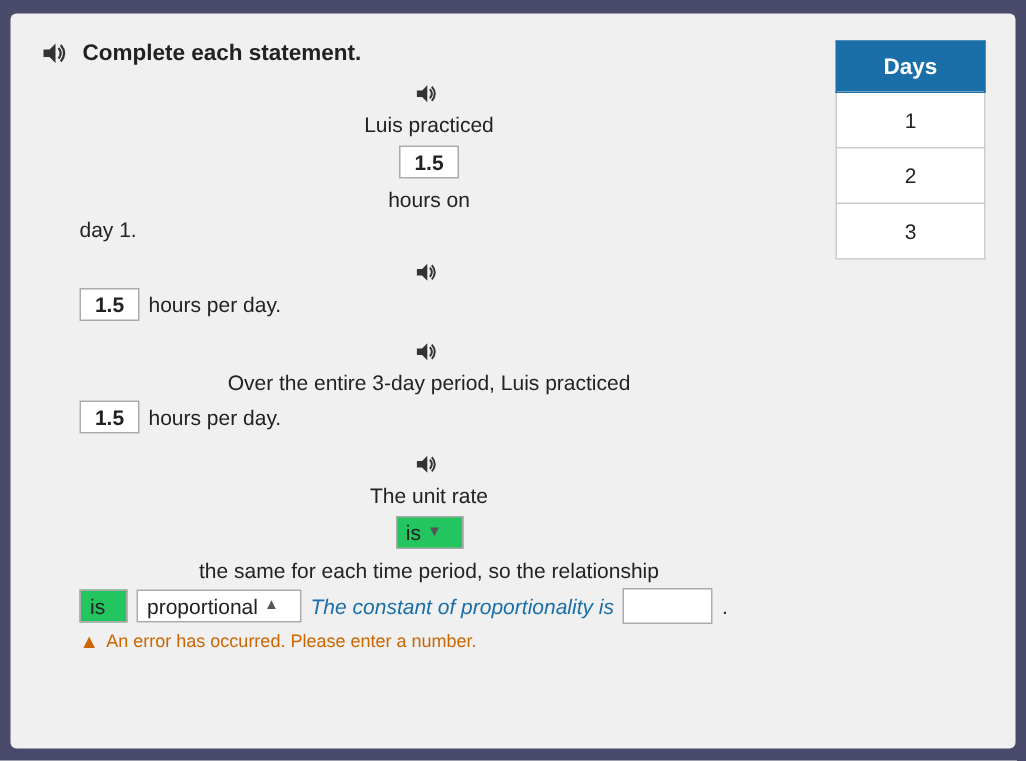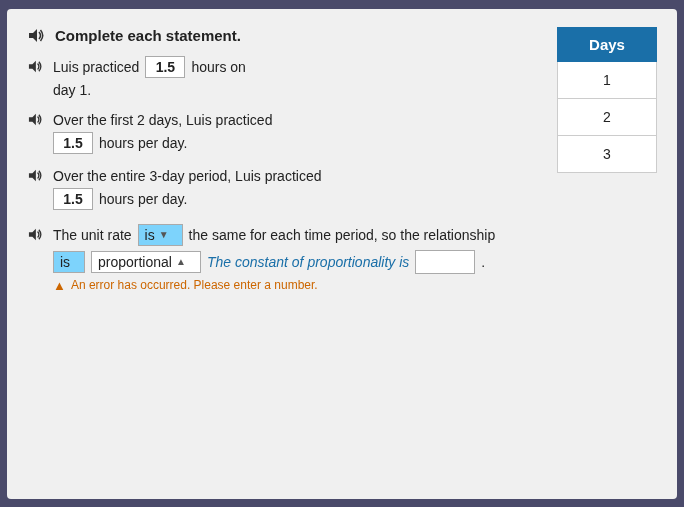--- a/index.html
+++ b/index.html
@@ -73,20 +73,21 @@
     }
 
     .statement-line {
       display: flex;
       align-items: center;
       gap: 6px;
       flex-wrap: wrap;
       font-size: 14px;
       color: #222;
       margin-bottom: 4px;
+      flex-direction: column;
     }
 
     .statement-line-indent {
       display: flex;
       align-items: center;
       gap: 6px;
       font-size: 14px;
       color: #222;
       margin-left: 26px;
       margin-bottom: 4px;
@@ -97,21 +98,21 @@
       border: 1px solid #aaa;
       padding: 2px 8px;
       font-size: 14px;
       color: #222;
       min-width: 40px;
       text-align: center;
       font-weight: bold;
     }
 
     .dropdown-box {
-      background: #7dd3fc;
+      background: #22c55e;
       border: 1px solid #aaa;
       padding: 2px 6px;
       font-size: 14px;
       color: #222;
       display: inline-flex;
       align-items: center;
       gap: 4px;
       cursor: pointer;
       min-width: 45px;
     }
@@ -217,21 +218,20 @@
 
     <div class="statement-block">
       <div class="statement-line">
         <span class="speaker-svg">
           <svg width="16" height="13" viewBox="0 0 18 15" fill="none">
             <polygon points="2,5 6,5 10,1 10,14 6,10 2,10" fill="#333"></polygon>
             <path d="M12,4 Q15,7.5 12,11" stroke="#333" stroke-width="1.5" fill="none"></path>
             <path d="M13.5,2 Q18,7.5 13.5,13" stroke="#333" stroke-width="1.5" fill="none"></path>
           </svg>
         </span>
-        <span>Over the first 2 days, Luis practiced</span>
       </div>
       <div class="statement-line-indent">
         <span class="inline-box">1.5</span>
         <span>hours per day.</span>
       </div>
     </div>
 
     <div class="statement-block">
       <div class="statement-line">
         <span class="speaker-svg">

